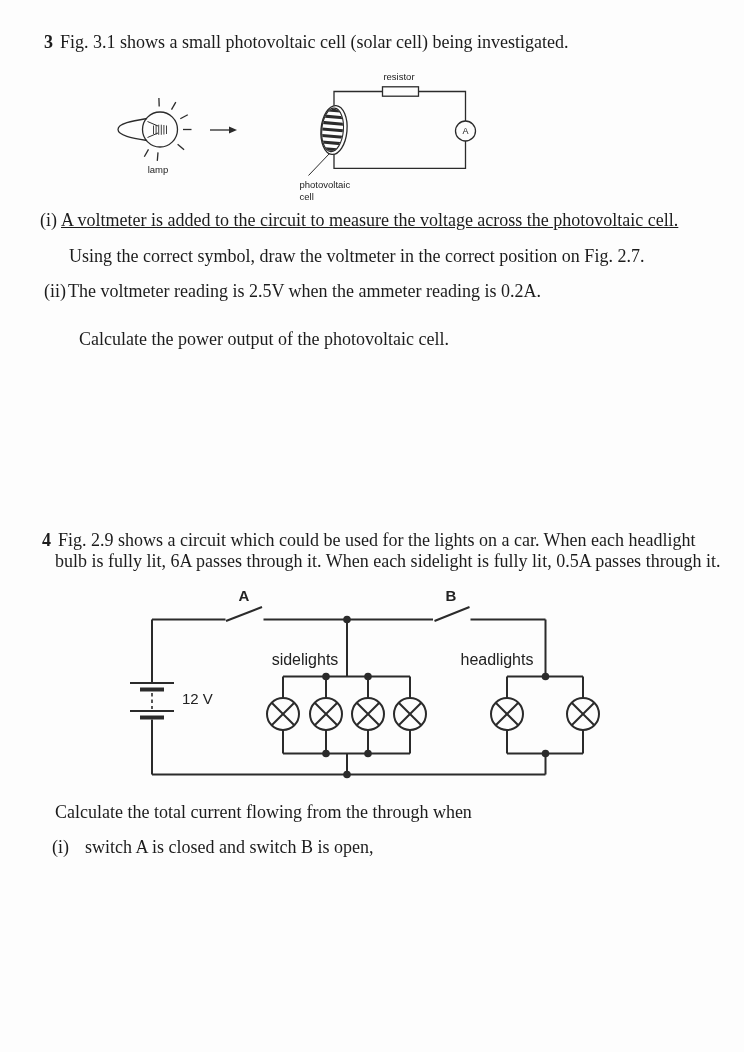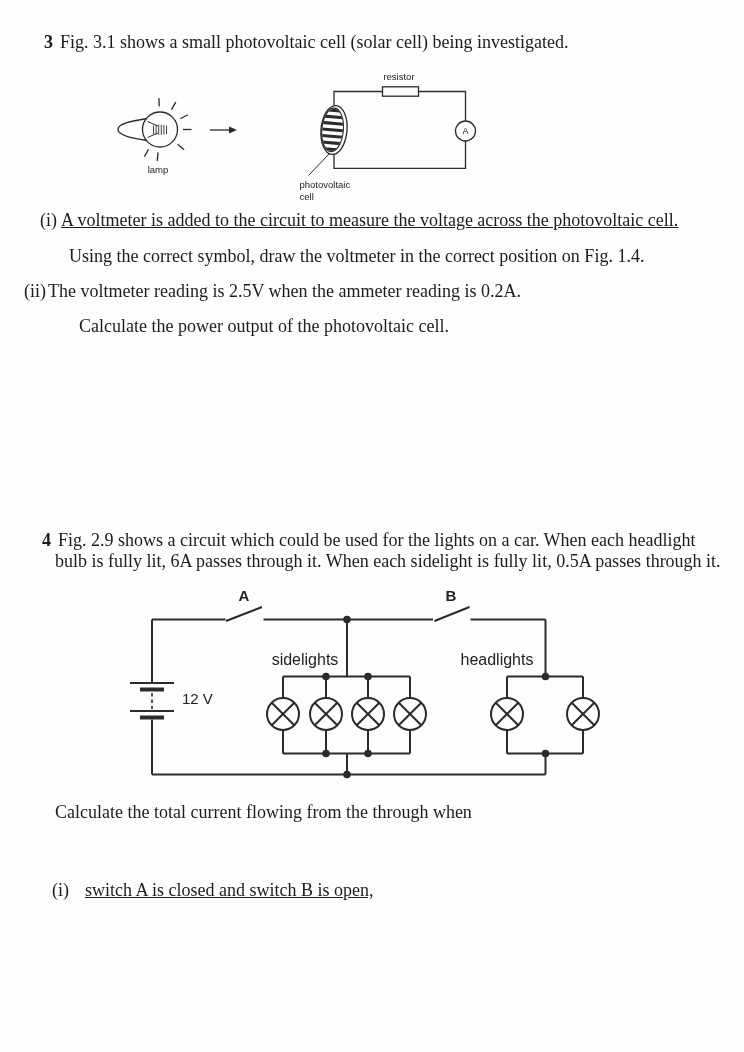--- a/index.html
+++ b/index.html
@@ -90,25 +90,25 @@
     <text class="figlabel" text-anchor="middle" x="158" y="172.5">lamp</text>
     <text class="figlabel" text-anchor="middle" x="399" y="80">resistor</text>
     <text class="amlabel" text-anchor="middle" x="465.5" y="134.3">A</text>
     <text class="figlabel" x="299.5" y="188">photovoltaic</text>
     <text class="figlabel" x="299.5" y="200">cell</text>
   </svg>
 
   <div class="tline" style="left:40px; top:212px;text-decoration:underline;">
     <span class="plabel w21">(i)</span><span>A voltmeter is added to the circuit to measure the voltage across the photovoltaic cell.</span>
   </div>
-  <div class="tline" style="left:69px; top:248px;">Using the correct symbol, draw the voltmeter in the correct position on Fig. 1.4.</div>
-  <div class="tline" style="left:24px; top:283px;">
+  <div class="tline" style="left:69px; top:248px;">Using the correct symbol, draw the voltmeter in the correct position on Fig. 2.7.</div>
+  <div class="tline" style="left:44px; top:283px;">
     <span class="plabel w24">(ii)</span><span>The voltmeter reading is 2.5V when the ammeter reading is 0.2A.</span>
   </div>
-  <div class="tline" style="left:79px; top:318px;">Calculate the power output of the photovoltaic cell.</div>
+  <div class="tline" style="left:79px; top:331px;">Calculate the power output of the photovoltaic cell.</div>
 
   <div class="tline" style="left:42px; top:532px;">
     <span class="qnum w16">4</span><span>Fig. 2.9 shows a circuit which could be used for the lights on a car. When each headlight</span>
   </div>
   <div class="tline" style="left:55px; top:553px;text-align:center;">bulb is fully lit, 6A passes through it. When each sidelight is fully lit, 0.5A passes through it.</div>
 
   <svg class="fig" style="left:120px; top:583px; width:490px; height:205px" viewBox="120 583 490 205">
     <g stroke="#2b2b2b" stroke-width="2" fill="none">
 
       <path d="M152,619.5 H225.5 M263.5,619.5 H433 M470.5,619.5 H545.5"></path>
@@ -185,17 +185,17 @@
       </g>
     </g>
     <text class="swlabel" text-anchor="middle" x="244" y="601">A</text>
     <text class="swlabel" text-anchor="middle" x="451" y="601">B</text>
     <text class="cirlabel2" x="182" y="704">12 V</text>
     <text class="cirlabel" text-anchor="middle" x="305" y="665">sidelights</text>
     <text class="cirlabel" text-anchor="middle" x="497" y="665">headlights</text>
   </svg>
 
   <div class="tline" style="left:55px; top:804px;">Calculate the total current flowing from the through when</div>
-  <div class="tline" style="left:52px; top:882px;text-decoration:underline;">
+  <div class="tline" style="left:52px; top:839px;">
     <span class="plabel w33">(i)</span><span>switch A is closed and switch B is open,</span>
   </div>
 
 </div>
 
 </body></html>

